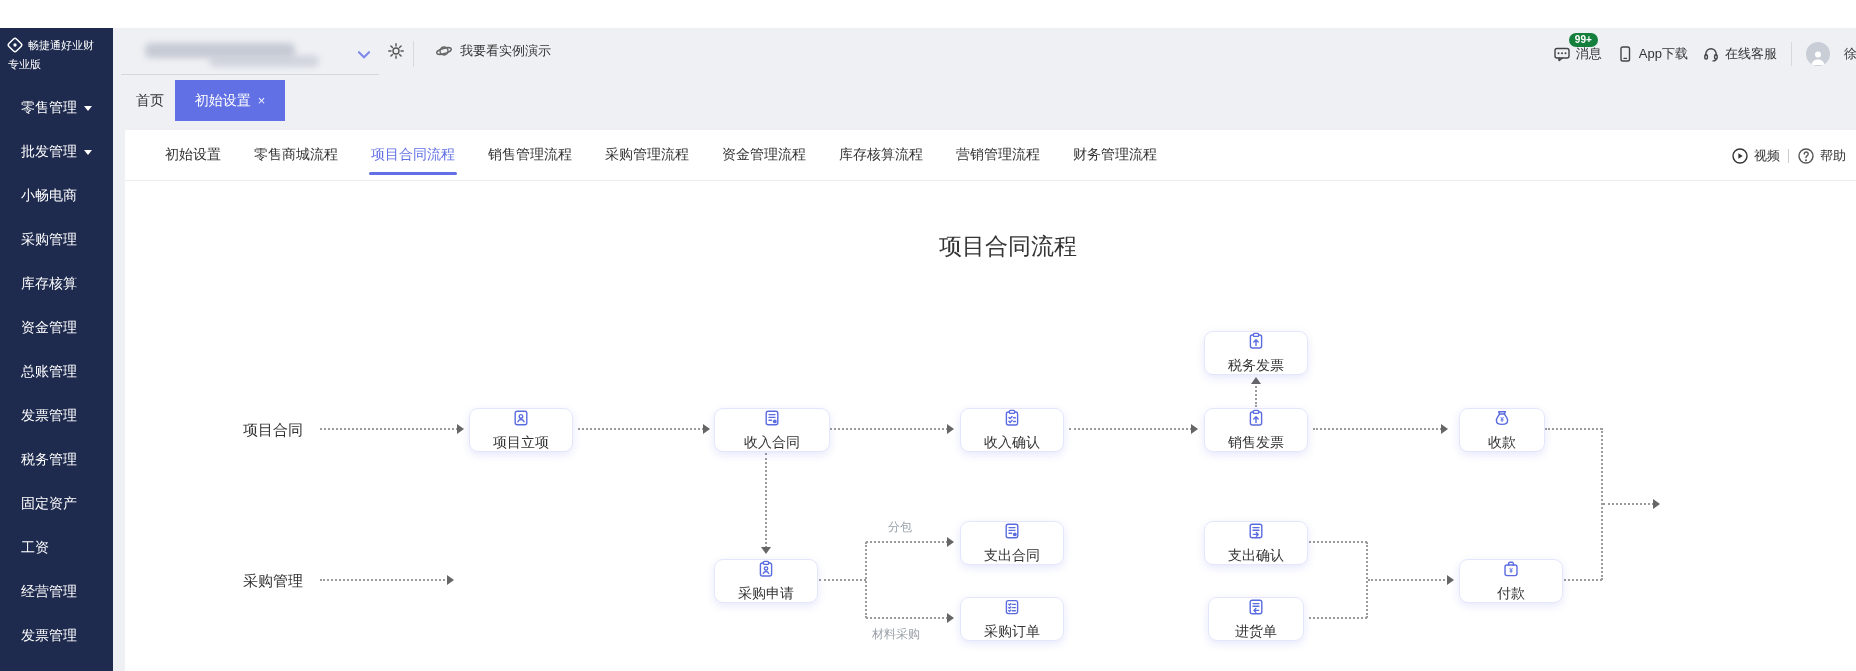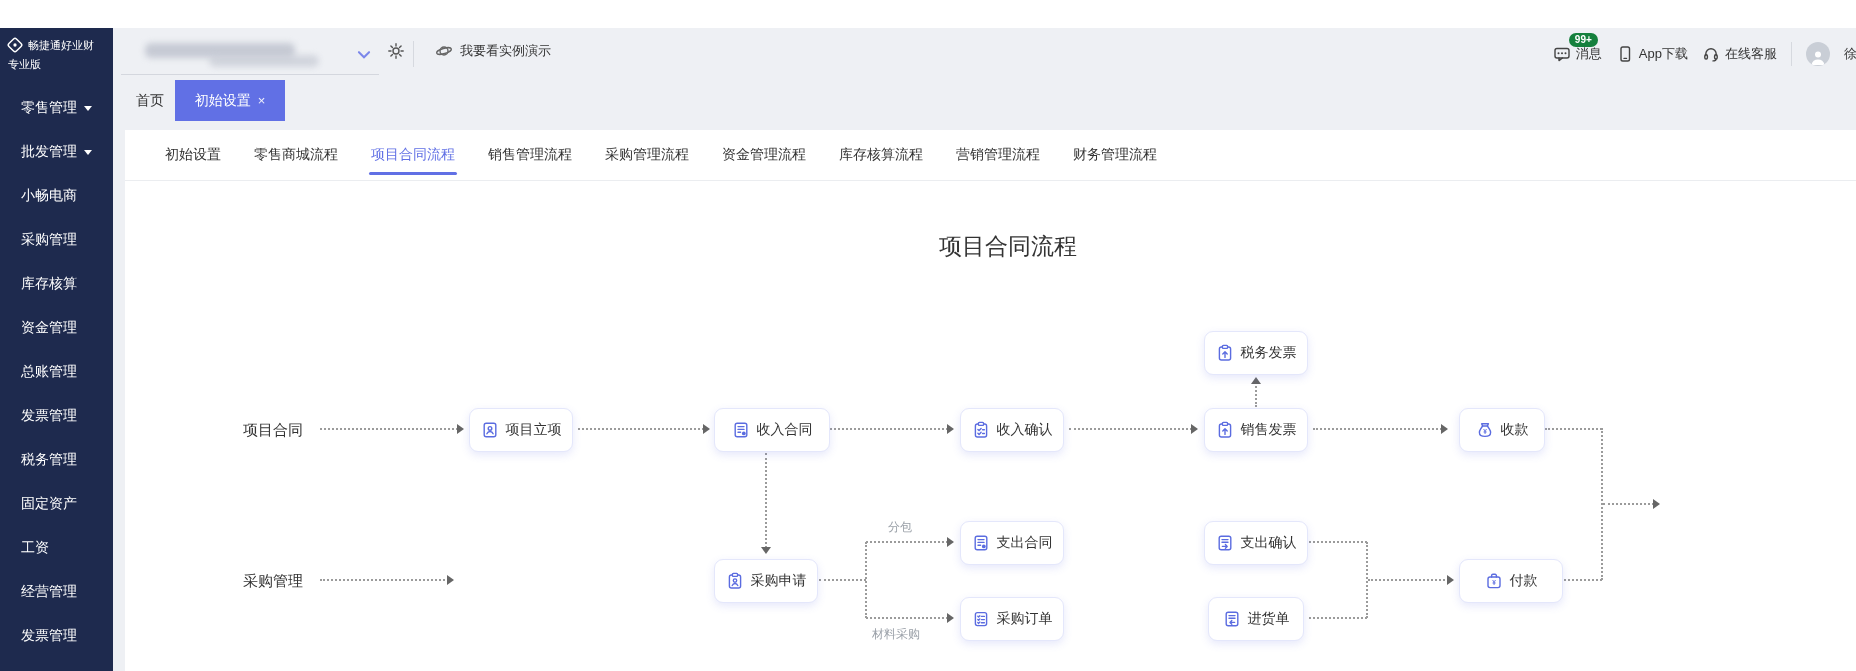--- a/index.html
+++ b/index.html
@@ -53,21 +53,21 @@
   .ftab-utils { position:absolute; right:10px; top:0; height:51px; display:flex; align-items:center; gap:8px; font-size:13px; color:#333; }
   .util { display:flex; align-items:center; gap:5px; cursor:pointer; white-space:nowrap; }
   .udiv { width:1px; height:14px; background:#ccc; }
 
   
   .diagram { position:absolute; left:0; top:0; width:1856px; height:671px; pointer-events:none; z-index:3; }
   .diagram .clickable { pointer-events:auto; }
   .dg-title { position:absolute; left:858px; top:231px; width:300px; text-align:center; font-size:23px; color:#333; }
   .row-label { position:absolute; font-size:15px; color:#333; white-space:nowrap; }
   .branch-label { position:absolute; font-size:12px; color:#9aa0a8; white-space:nowrap; }
-  .node { position:absolute; height:44px; background:#fff; border:1px solid #e4e7fb; border-radius:9px; box-shadow:0 3px 8px rgba(97,112,229,.16); display:flex; align-items:center; justify-content:center; gap:7px; font-size:14px; color:#333; cursor:pointer; }
+  .node { position:absolute; height:44px; background:#fff; border:1px solid #e4e7fb; border-radius:9px; box-shadow:0 3px 8px rgba(97,112,229,.16); display:flex; align-items:center; justify-content:center; gap:7px; font-size:14px; color:#333; cursor:pointer;flex-direction:column; }
   .nicon { width:18px; height:18px; display:inline-flex; }
   .nicon svg { width:18px; height:18px; }
 
   .eh { position:absolute; border-top:2px dotted #9b9b9b; }
   .ev { position:absolute; border-left:2px dotted #9b9b9b; }
   .tri-r { position:absolute; right:-7px; top:-6px; width:0; height:0; border:5px solid transparent; border-left:7px solid #666; }
   .tri-u { position:absolute; left:-6px; top:-7px; width:0; height:0; border:5px solid transparent; border-bottom:7px solid #666; }
   .tri-d { position:absolute; left:-6px; bottom:-7px; width:0; height:0; border:5px solid transparent; border-top:7px solid #666; }
 </style>
 </head>
@@ -215,20 +215,42 @@
     <div class="flowtabs">
       <span class="ftab">初始设置</span>
       <span class="ftab">零售商城流程</span>
       <span class="ftab active">项目合同流程</span>
       <span class="ftab">销售管理流程</span>
       <span class="ftab">采购管理流程</span>
       <span class="ftab">资金管理流程</span>
       <span class="ftab">库存核算流程</span>
       <span class="ftab">营销管理流程</span>
       <span class="ftab">财务管理流程</span>
+      <div class="ftab-utils">
+        <span class="util">
+            <span class="nicon">
+              <svg viewBox="0 0 18 18" fill="none" stroke="#333" stroke-width="1.4" stroke-linecap="round" stroke-linejoin="round">
+                <circle cx="9" cy="9" r="7"></circle>
+                <path d="M7.4 6.3l4.3 2.7-4.3 2.7z" fill="#333" stroke="none"></path>
+              </svg>
+            </span>
+            <span>视频</span>
+          </span>
+        <span class="udiv"></span>
+        <span class="util">
+            <span class="nicon">
+              <svg viewBox="0 0 18 18" fill="none" stroke="#555" stroke-width="1.4" stroke-linecap="round" stroke-linejoin="round">
+                <circle cx="9" cy="9" r="7"></circle>
+                <path d="M7.2 7a2 2 0 113.3 1.5c-.8.6-1.5 1-1.5 2"></path>
+                <path d="M9 13.2h.01" stroke-width="2"></path>
+              </svg>
+            </span>
+            <span>帮助</span>
+          </span>
+      </div>
     </div>
   </div>
 </div>
 
 <div class="diagram">
   <div class="dg-title">项目合同流程</div>
 
   <div class="row-label" style="left:243px;top:421px">项目合同</div>
   <div class="row-label" style="left:243px;top:572px">采购管理</div>
   <div class="branch-label" style="left:888px;top:519px">分包</div>

